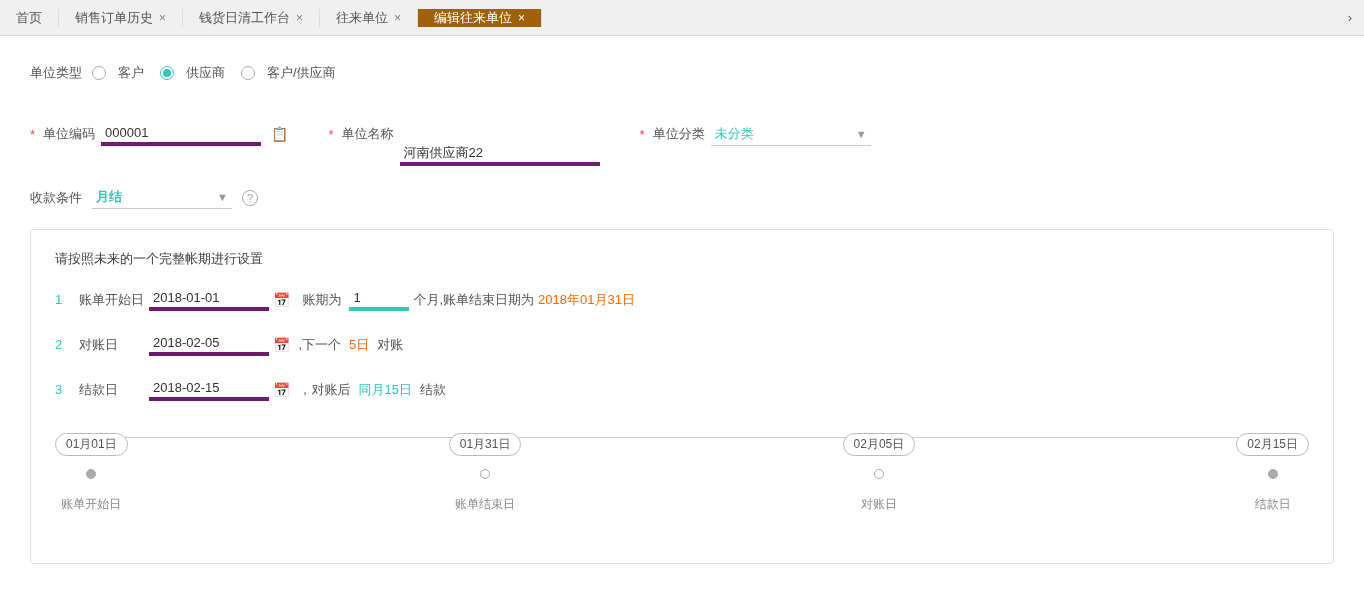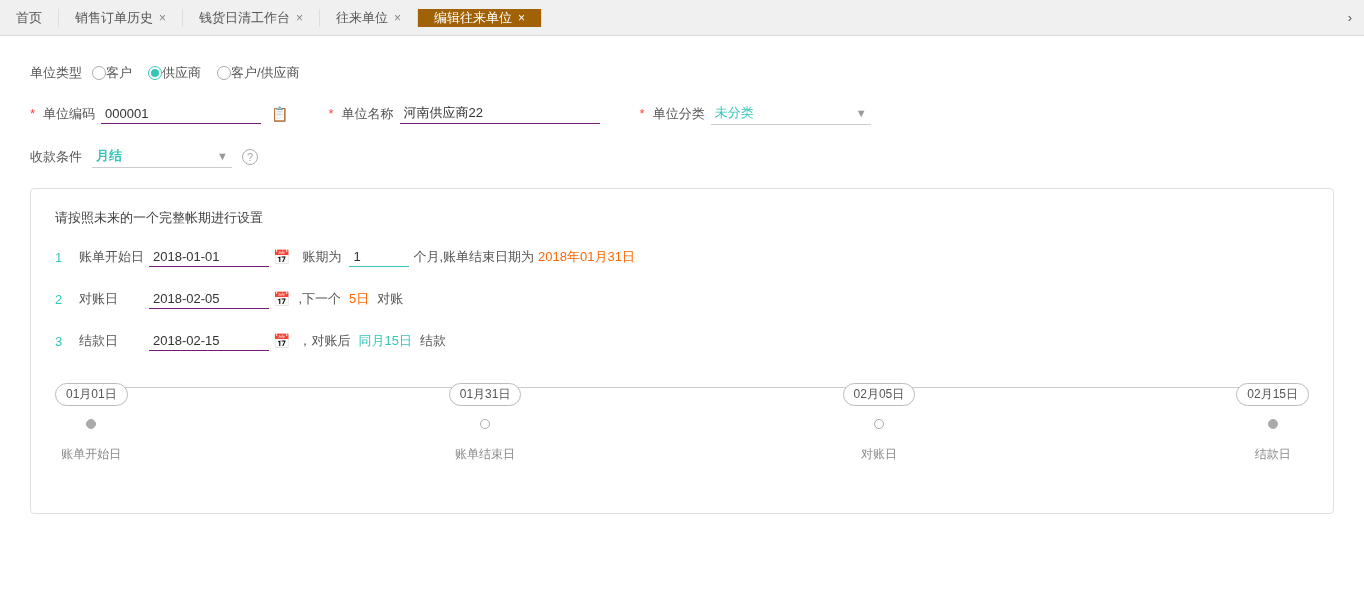--- a/index.html
+++ b/index.html
@@ -72,21 +72,21 @@
 
     
     .radio-group {
       display: flex;
       align-items: center;
       gap: 16px;
     }
     .radio-item {
       display: flex;
       align-items: center;
-      gap: 0;
+      gap: 12px;
       cursor: pointer;
       font-size: 13px;
       color: #555;
     }
     .radio-circle {
       width: 14px; height: 14px;
       border-radius: 50%;
       border: 1px solid #aaa;
       display: flex; align-items: center; justify-content: center;
       background: #fff;
@@ -97,28 +97,28 @@
     .radio-circle.selected::after {
       content: '';
       width: 8px; height: 8px;
       border-radius: 50%;
       background: #36c5b8;
     }
 
     
     .input-field {
       border: none;
-      border-bottom: 1px solid #701a75;
+      border-bottom: 4px solid #701a75;
       outline: none;
       padding: 2px 4px;
       font-size: 13px;
       color: #333;
       width: 160px;
     }
-    .input-wide { width: 200px; }
+    .input-wide { width: 200px; margin-top: 41px; }
     .input-small { width: 80px; }
 
     
     .cal-icon {
       color: #36c5b8;
       cursor: pointer;
       font-size: 14px;
       margin-left: 4px;
     }
 

